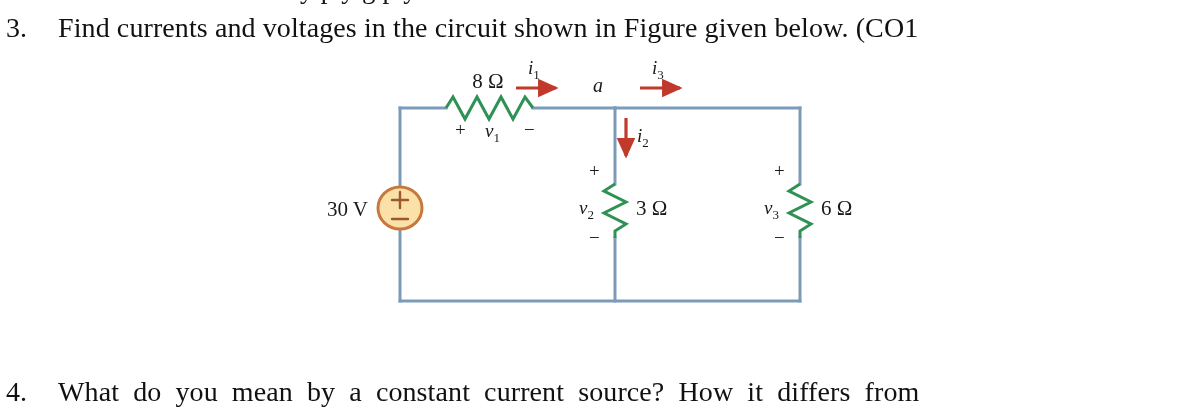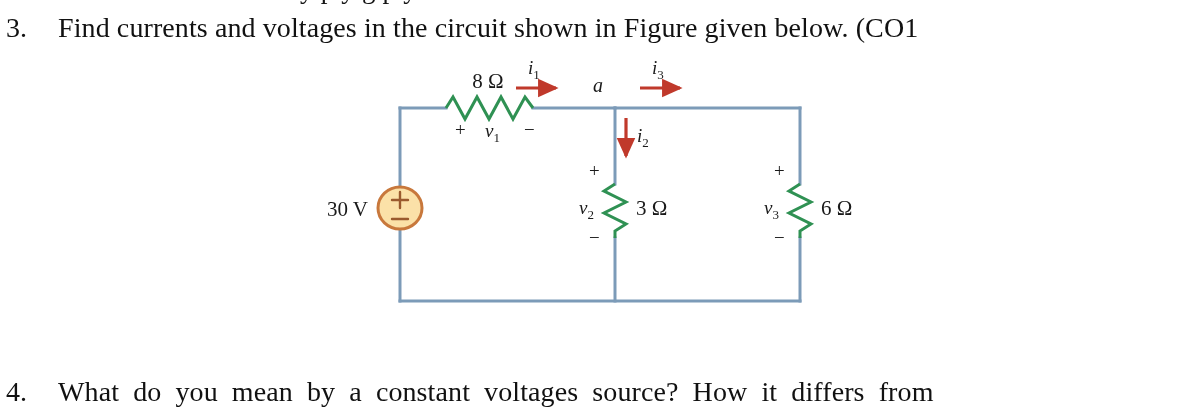--- a/index.html
+++ b/index.html
@@ -173,14 +173,14 @@
       <tspan>v</tspan><tspan font-size="13" dy="5" font-style="normal">3</tspan>
     </text>
     <text class="lbl" x="486" y="192" font-size="19">−</text>
     <text class="lbl" x="533" y="163" font-size="21">6 Ω</text>
 
   </svg>
 </div>
 
 <div class="qline" id="q4">
   <div class="qnum">4.</div>
-  <div class="qtext">What do you mean by a constant voltages source? How it differs from</div>
+  <div class="qtext">What do you mean by a constant current source? How it differs from</div>
 </div>
 
 </body></html>

